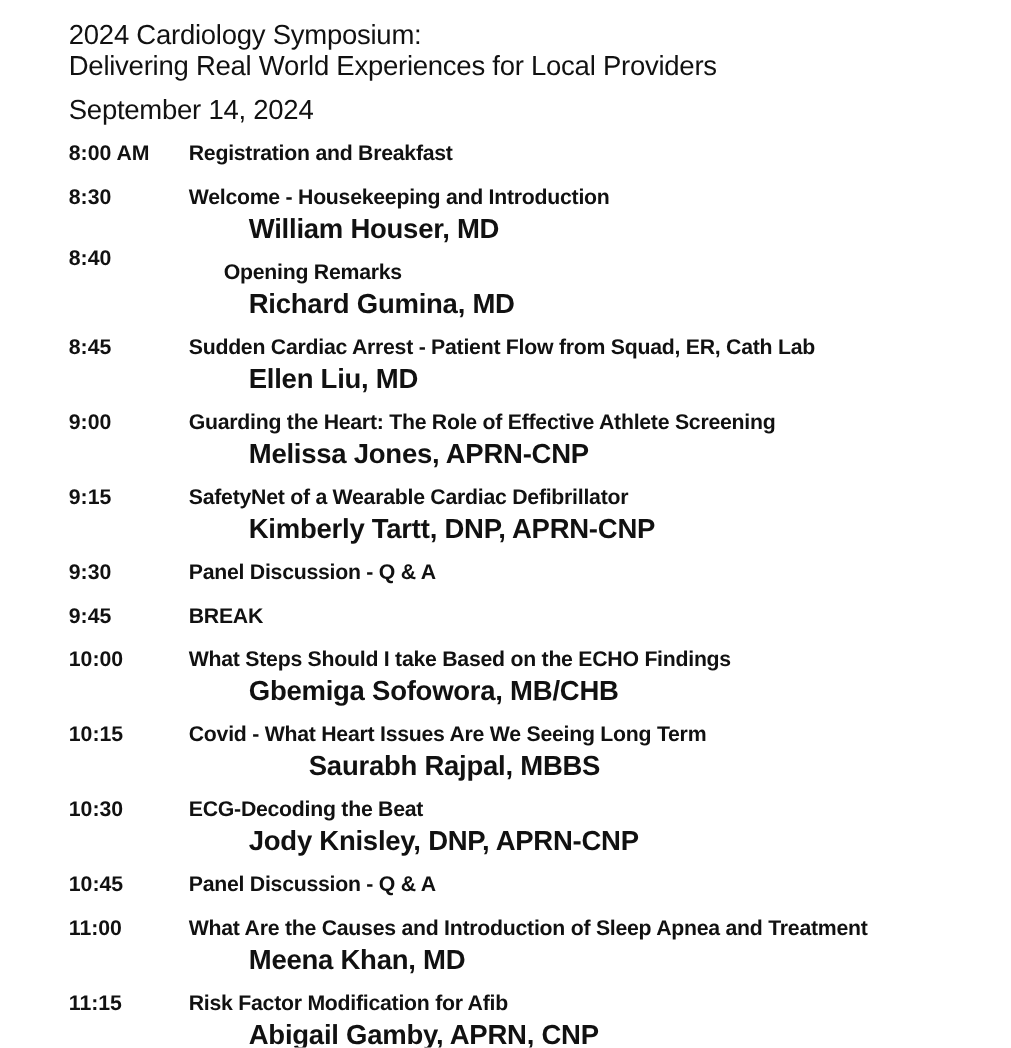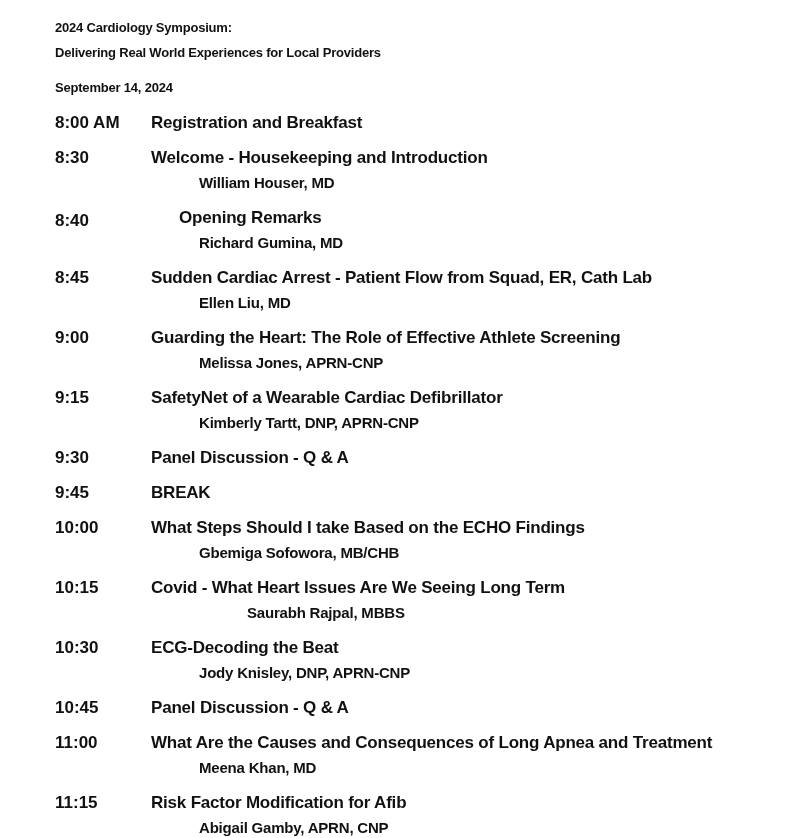--- a/index.html
+++ b/index.html
@@ -17,22 +17,22 @@
     }
     .doc {
       position: absolute;
       left: 55px;
       top: 0;
       width: 740px;
     }
     .line {
       position: absolute;
       left: 0;
-      font-size: 13px;
-      font-weight: bold;
+      font-size: 22px;
+      font-weight: normal;
       line-height: 20px;
       white-space: nowrap;
       letter-spacing: -0.2px;
     }
     .time {
       position: absolute;
       left: 0;
       font-size: 17px;
       font-weight: bold;
       line-height: 20px;
@@ -43,21 +43,21 @@
       left: 96px;
       font-size: 17px;
       font-weight: bold;
       line-height: 20px;
       white-space: nowrap;
       letter-spacing: -0.2px;
     }
     .speaker {
       position: absolute;
       left: 144px;
-      font-size: 15px;
+      font-size: 22px;
       font-weight: bold;
       line-height: 20px;
       white-space: nowrap;
       letter-spacing: -0.2px;
     }
   </style>
 </head>
 <body>
 
 <div class="doc">
@@ -71,21 +71,21 @@
     <div class="title" style="top:113px;">Registration and Breakfast</div>
   </div>
 
   <div>
     <div class="time" style="top:148px;">8:30</div>
     <div class="title" style="top:148px;">Welcome - Housekeeping and Introduction</div>
     <div class="speaker" style="top:173px;">William Houser, MD</div>
   </div>
 
   <div>
-    <div class="time" style="top:211px;">8:40</div>
+    <div class="time" style="top:197px;">8:40</div>
     <div class="title" style="top:208px;margin-left:28px;">Opening Remarks</div>
     <div class="speaker" style="top:233px;">Richard Gumina, MD</div>
   </div>
 
   <div>
     <div class="time" style="top:268px;">8:45</div>
     <div class="title" style="top:268px;">Sudden Cardiac Arrest - Patient Flow from Squad, ER, Cath Lab</div>
     <div class="speaker" style="top:293px;">Ellen Liu, MD</div>
   </div>
 
@@ -129,21 +129,21 @@
     <div class="speaker" style="top:663px;">Jody Knisley, DNP, APRN-CNP</div>
   </div>
 
   <div>
     <div class="time" style="top:698px;">10:45</div>
     <div class="title" style="top:698px;">Panel Discussion - Q &amp; A</div>
   </div>
 
   <div>
     <div class="time" style="top:733px;">11:00</div>
-    <div class="title" style="top:733px;">What Are the Causes and Consequences of Long Apnea and Treatment</div>
+    <div class="title" style="top:733px;">What Are the Causes and Introduction of Sleep Apnea and Treatment</div>
     <div class="speaker" style="top:758px;">Meena Khan, MD</div>
   </div>
 
   <div>
     <div class="time" style="top:793px;">11:15</div>
     <div class="title" style="top:793px;">Risk Factor Modification for Afib</div>
     <div class="speaker" style="top:818px;">Abigail Gamby, APRN, CNP</div>
   </div>
 
 </div>

